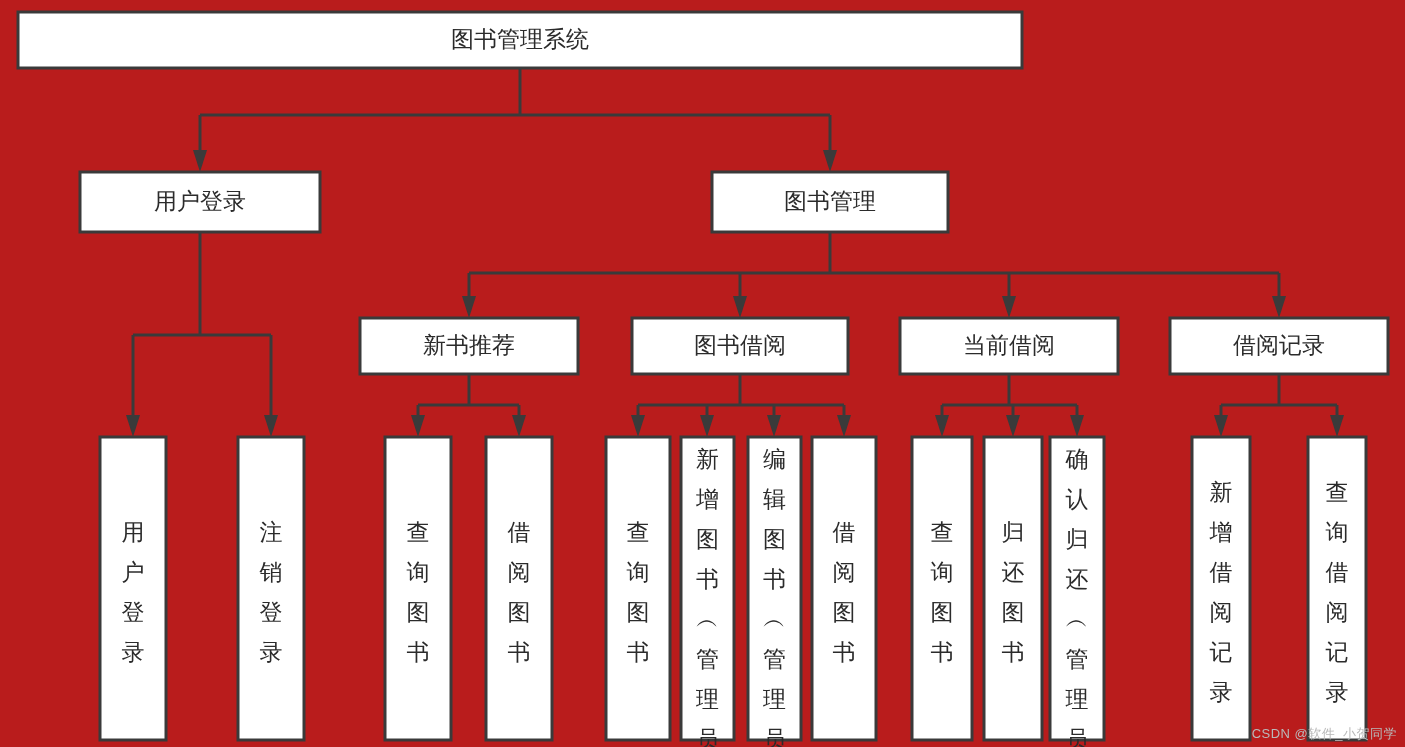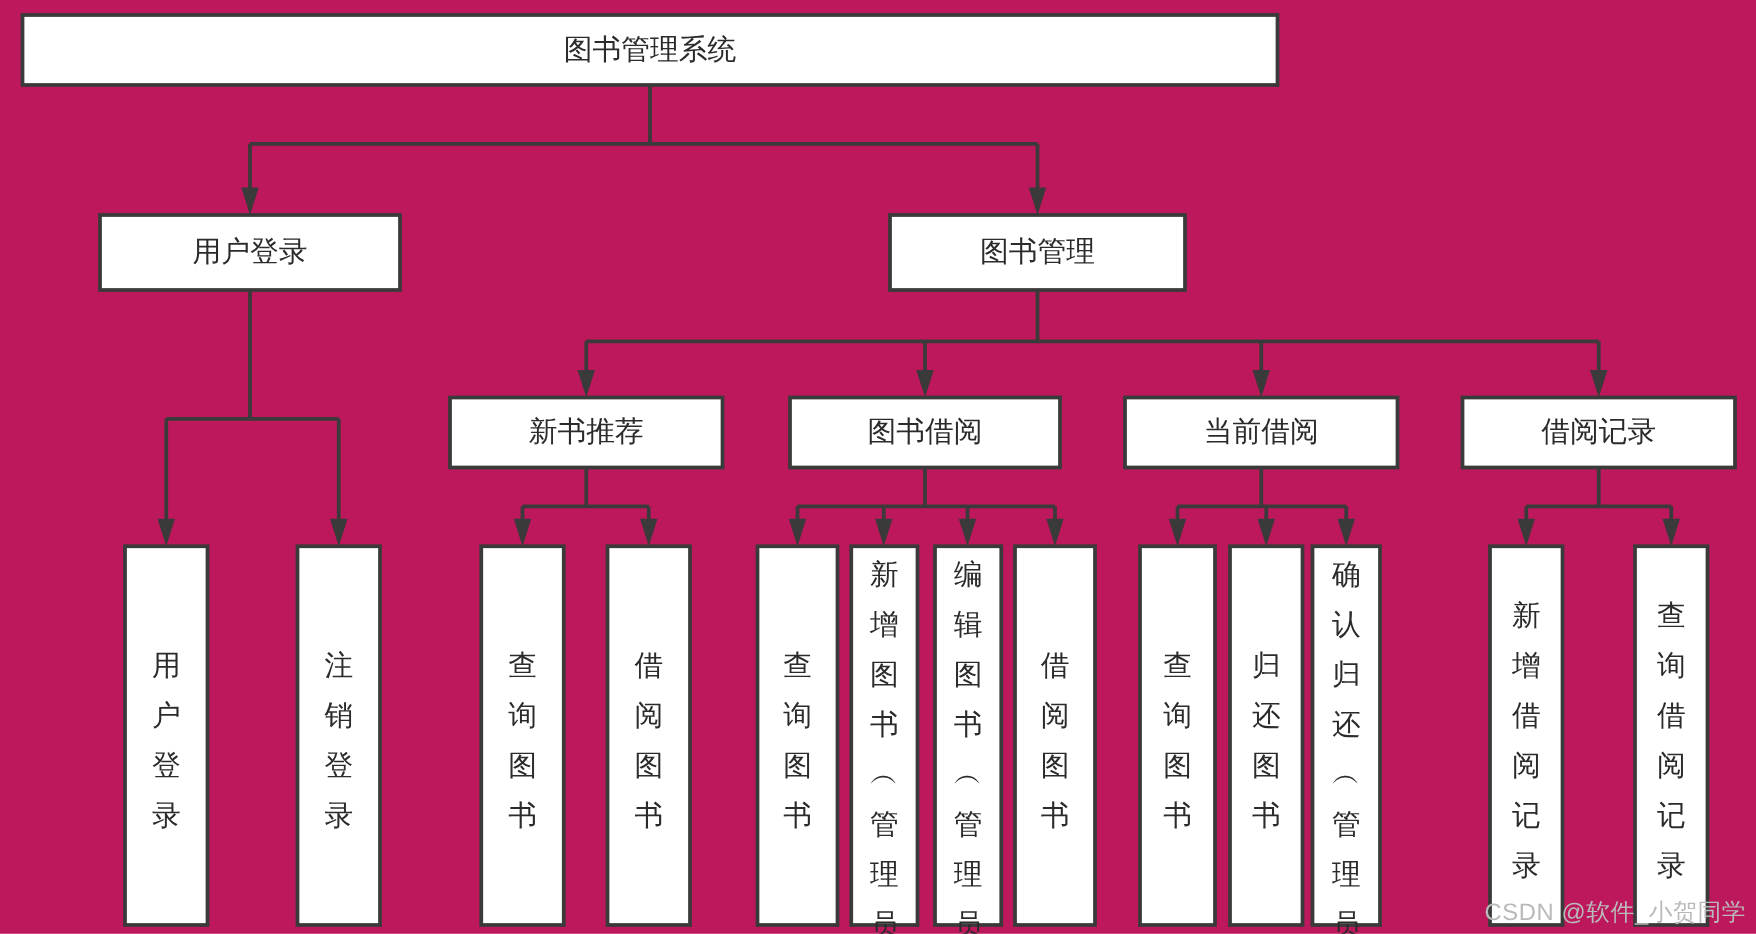--- a/index.html
+++ b/index.html
@@ -10,21 +10,21 @@
   body {
     width: 1405px;
     height: 747px;
     font-family: "Liberation Sans", "DejaVu Sans", sans-serif;
     overflow: hidden;
   }
   #diagram-root {
     position: relative;
     width: 1405px;
     height: 747px;
-    background: #be185d;
+    background: #b91c1c;
   }
   svg.diagram {
     position: absolute;
     top: 0;
     left: 0;
     width: 1405px;
     height: 747px;
     display: block;
   }
   .node-box {
@@ -55,21 +55,21 @@
     fill: #2b2b2b;
     font-size: 23px;
     text-anchor: middle;
     white-space: pre;
   }
   .watermark {
     position: absolute;
     right: 8px;
     bottom: 4px;
     font-family: "Liberation Sans", "DejaVu Sans", sans-serif;
-    font-size: 19px;
+    font-size: 13px;
     color: #b9b9b9;
     letter-spacing: 0.5px;
     user-select: none;
     pointer-events: none;
   }
 </style>
 </head>
 <body>
 
 <div id="diagram-root">

